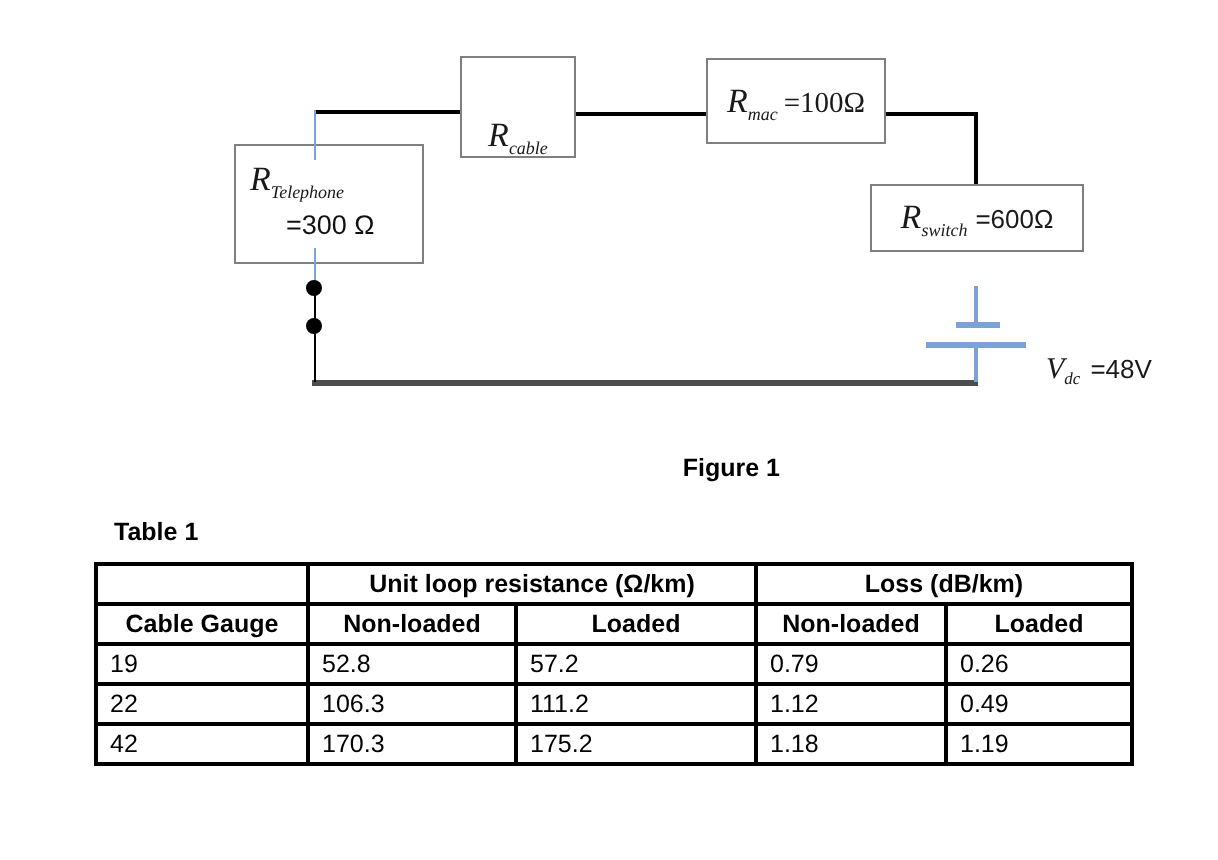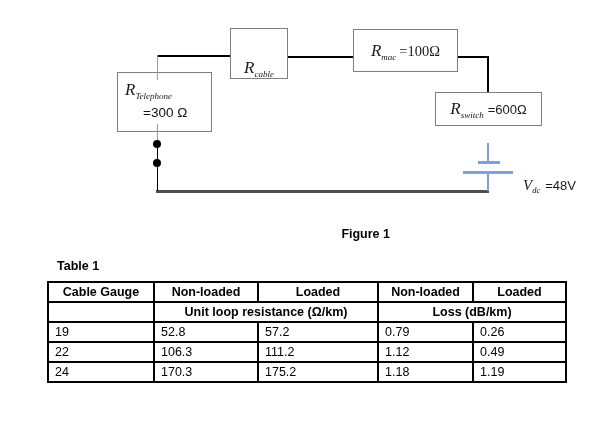--- a/index.html
+++ b/index.html
@@ -63,21 +63,21 @@
   }
   .cbox.tel .line2 {
     display: block;
     font-family: "Liberation Sans", sans-serif;
     font-size: 13.5px;
     color: #111;
     margin-top: 5px;
     margin-left: 18px;
   }
   .cbox.cable  { left: 230px; top: 28px;  width: 58px;  height: 51px; align-items: flex-end; }
-  .cbox.mac    { left: 353px; top: 29px;  width: 105px;  height: 43px; }
+  .cbox.mac    { left: 353px; top: 29px;  width: 90px;  height: 43px; }
   .cbox.switch { left: 435px; top: 92px;  width: 107px; height: 34px; }
 
   .vdc-label {
     position: absolute;
     left: 523px; top: 176px;
     white-space: nowrap;
   }
   .vdc-label .rsym { font-size: 15px; }
   .vdc-label .rsub { font-size: 8.5px; top: 3px; }
   .vdc-label .rval { font-size: 13px; margin-left: 5px; }
@@ -174,47 +174,47 @@
   <table class="data">
     <colgroup>
       <col style="width:106px">
         <col style="width:104px">
         <col style="width:120px">
         <col style="width:95px">
         <col style="width:93px">
     </colgroup>
     <tbody>
         <tr>
+      <th></th>
+      <th colspan="2">Unit loop resistance (Ω/km)</th>
+      <th colspan="2">Loss (dB/km)</th>
+    </tr>
+    <tr>
       <th>Cable Gauge</th>
       <th>Non-loaded</th>
       <th>Loaded</th>
       <th>Non-loaded</th>
       <th>Loaded</th>
     </tr>
     <tr>
-      <th></th>
-      <th colspan="2">Unit loop resistance (Ω/km)</th>
-      <th colspan="2">Loss (dB/km)</th>
-    </tr>
-    <tr>
       <td>19</td>
       <td>52.8</td>
       <td>57.2</td>
       <td>0.79</td>
       <td>0.26</td>
     </tr>
     <tr>
       <td>22</td>
       <td>106.3</td>
       <td>111.2</td>
       <td>1.12</td>
       <td>0.49</td>
     </tr>
     <tr>
-      <td>24</td>
+      <td>42</td>
       <td>170.3</td>
       <td>175.2</td>
       <td>1.18</td>
       <td>1.19</td>
     </tr>
   </tbody>
     </table>
 
 </div>
 

